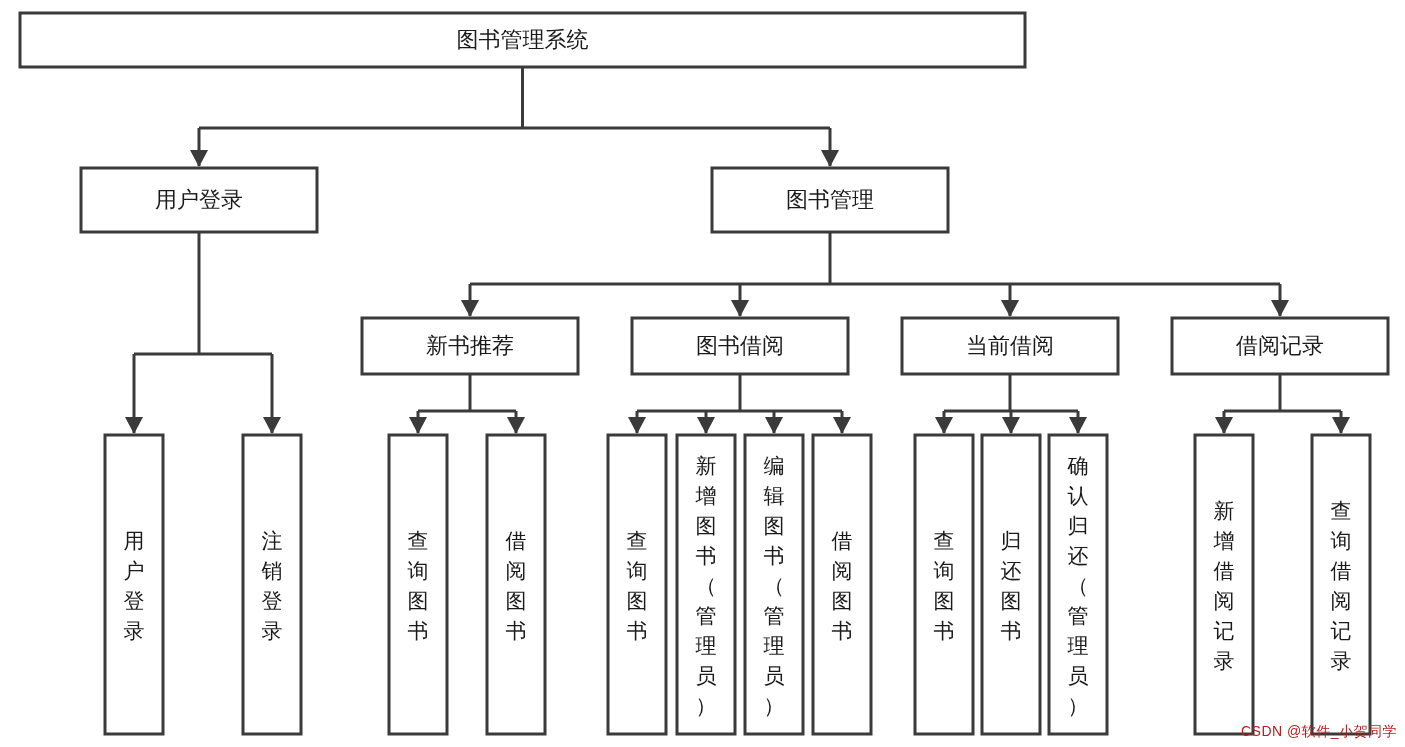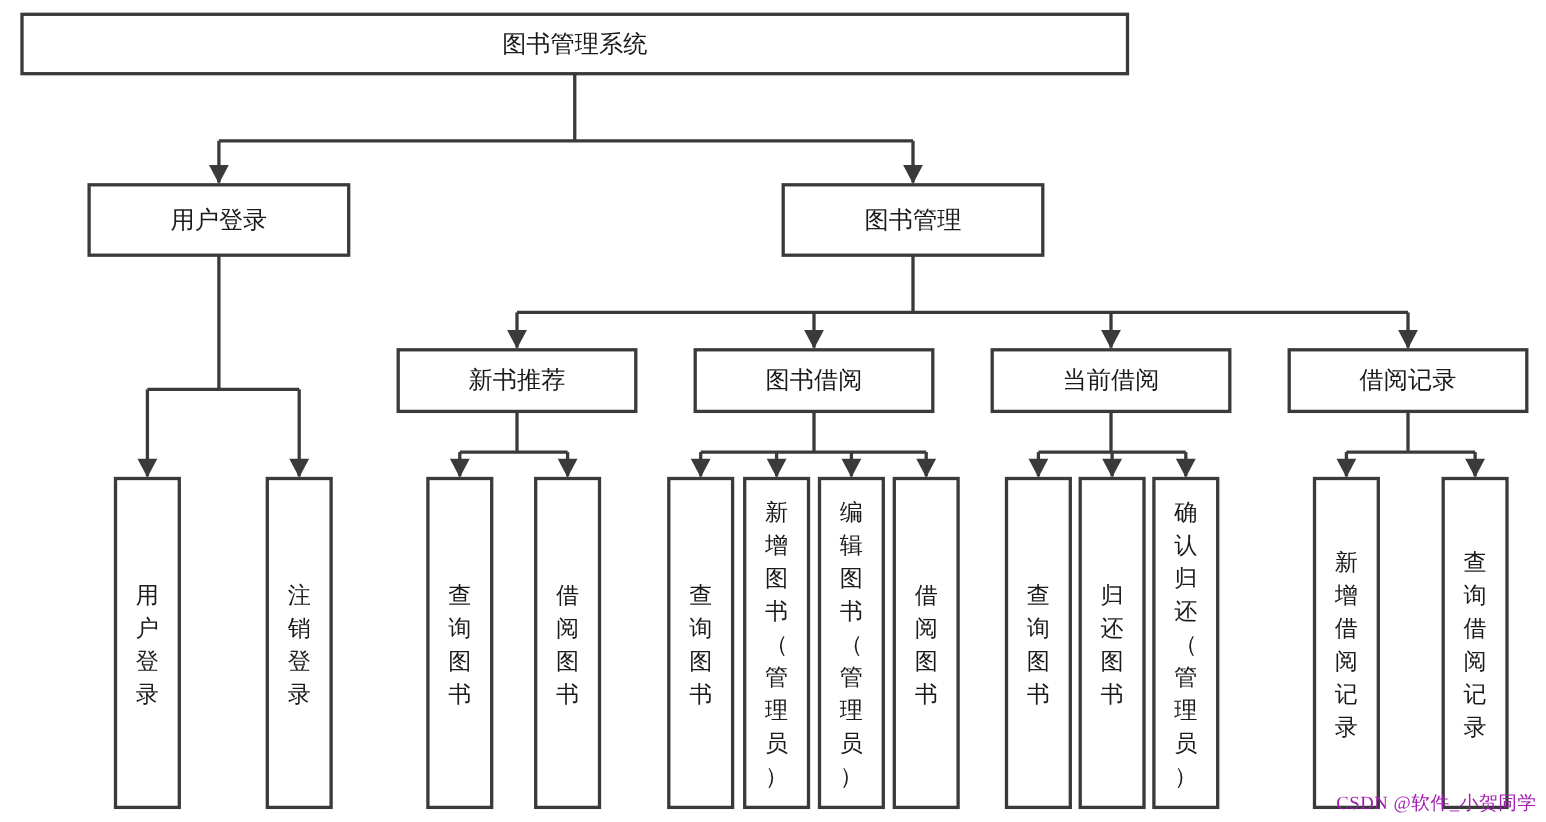--- a/index.html
+++ b/index.html
@@ -52,23 +52,23 @@
     fill: none;
   }
   .arrow-head {
     fill: #3a3a3a;
     stroke: none;
   }
   .watermark {
     position: absolute;
     right: 8px;
     bottom: 6px;
-    font-family: Liberation Serif, serif;
-    font-size: 17px;
-    color: #a21caf;
+    font-family: Liberation Sans, sans-serif;
+    font-size: 14px;
+    color: #b91c1c;
     letter-spacing: 0.5px;
     white-space: nowrap;
     user-select: none;
   }
 </style>
 </head>
 <body>
 
 <div id="diagram-root">
   <svg id="tree-svg" viewBox="0 0 1405 747" xmlns="http://www.w3.org/2000/svg">

